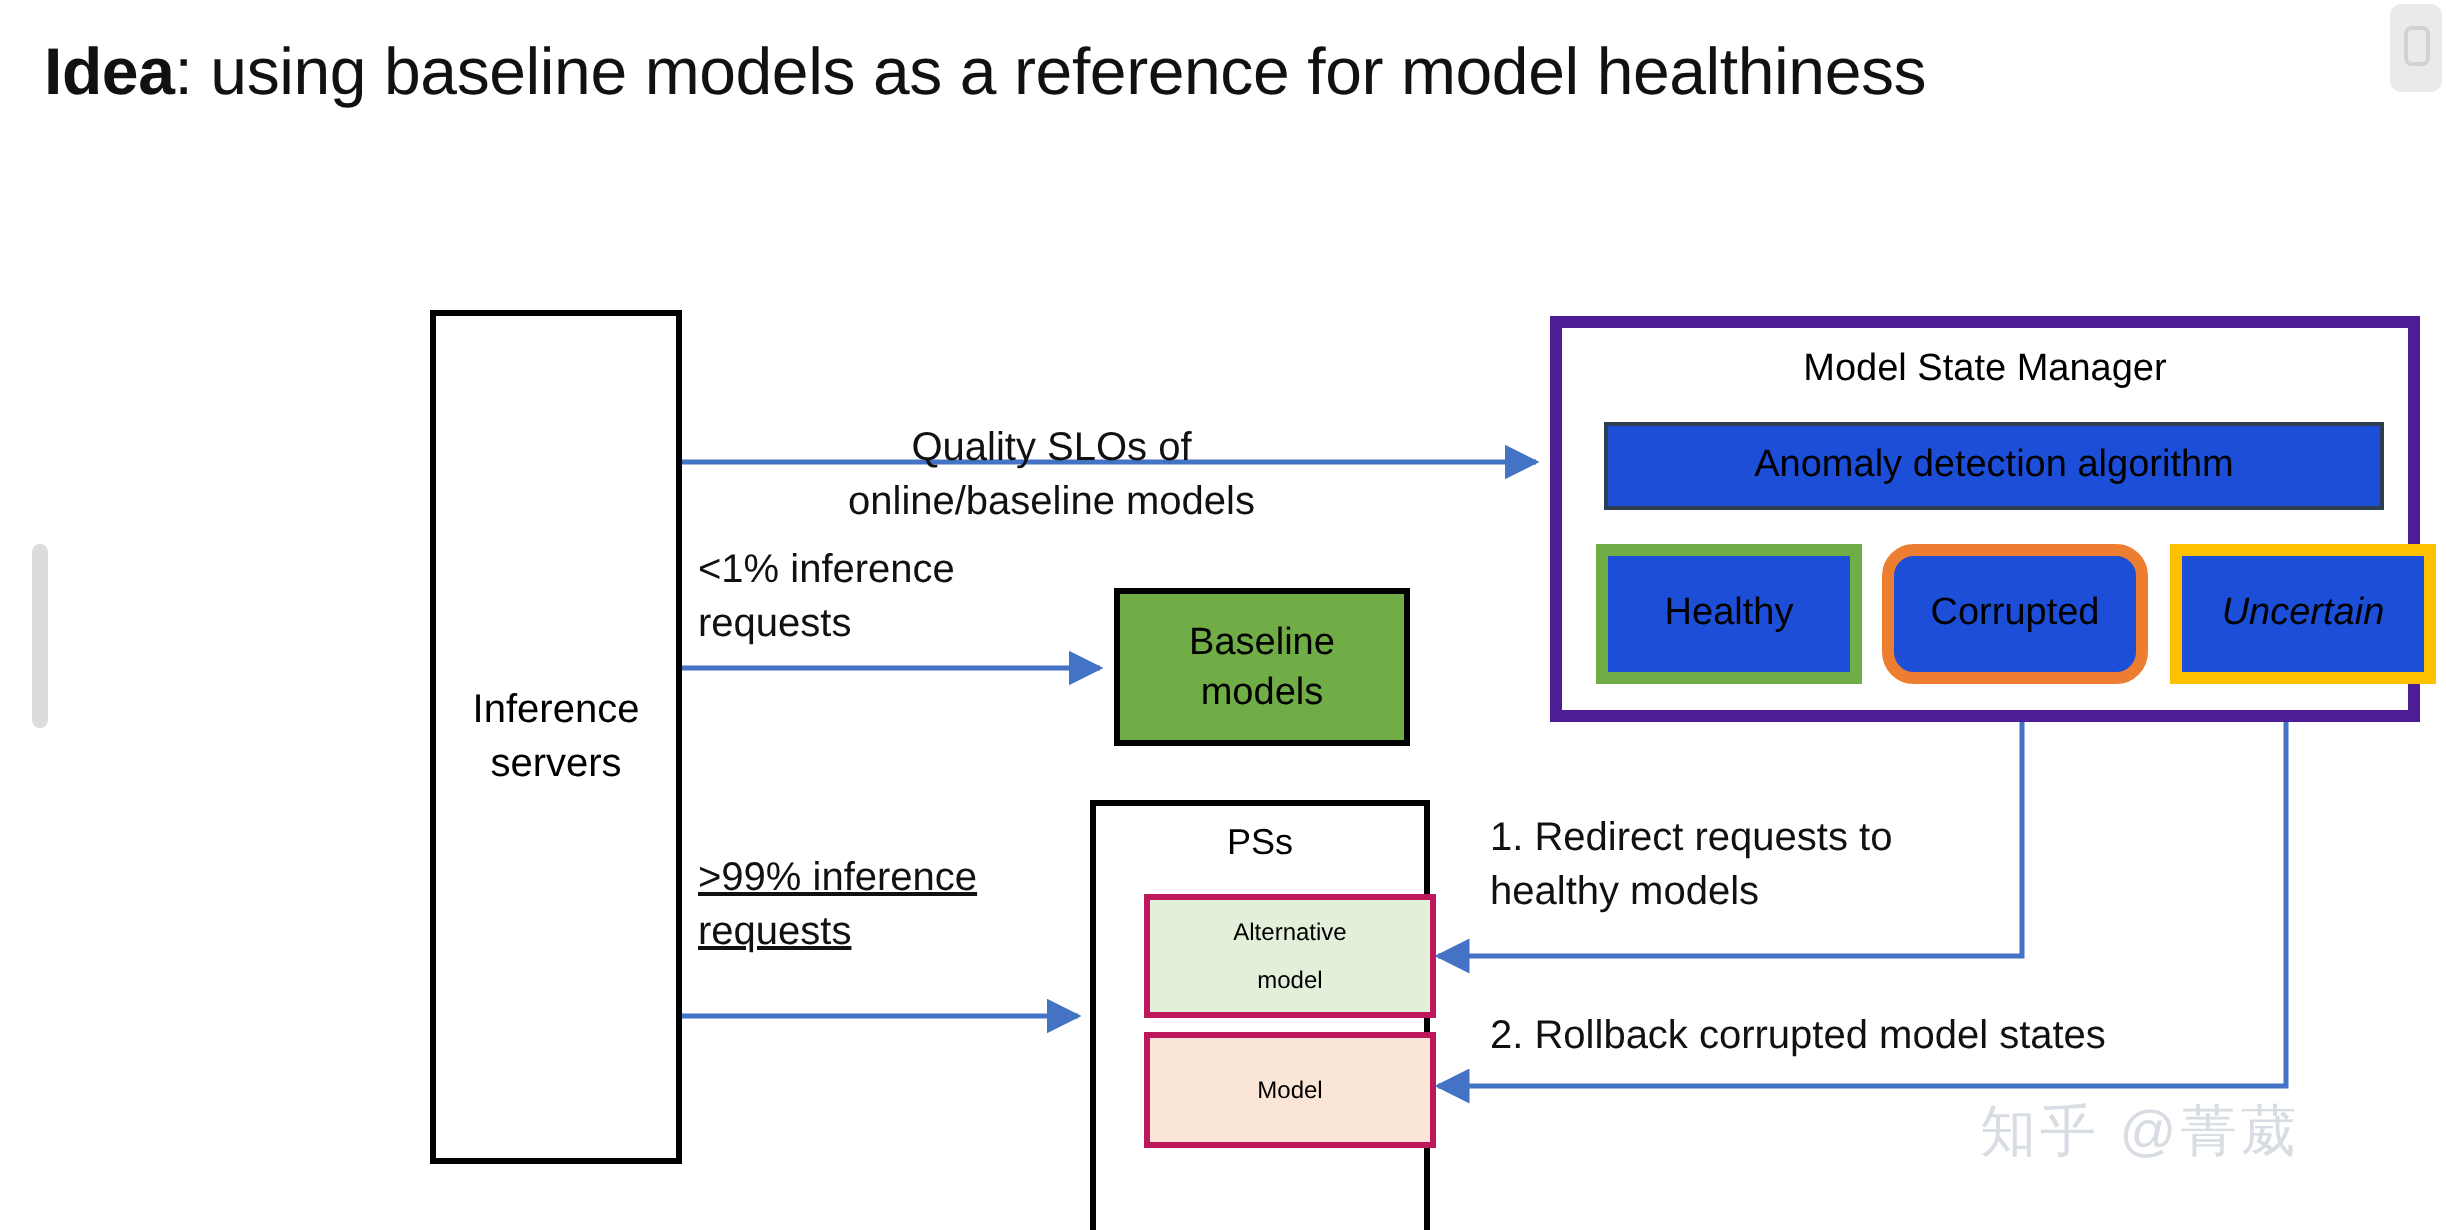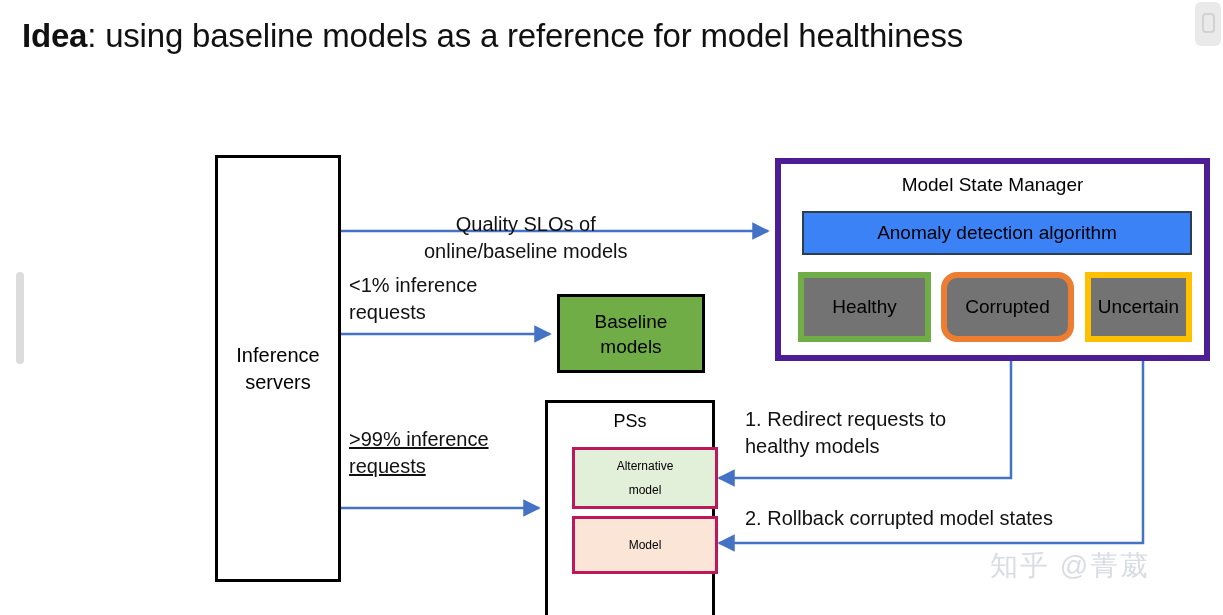--- a/index.html
+++ b/index.html
@@ -117,43 +117,43 @@
     text-align: center;
     font-size: 19px;
   }
   .anomaly {
     position: absolute;
     left: 21px;
     top: 47px;
     width: 390px;
     height: 44px;
     border: 2px solid #2c3e50;
-    background: #3b82f6;
+    background: #1d4ed8;
     display: flex;
     align-items: center;
     justify-content: center;
     font-size: 19px;
     box-sizing: border-box;
   }
   .state-box {
     position: absolute;
     top: 108px;
     height: 70px;
     border-width: 6px;
     border-style: solid;
-    background: #737373;
+    background: #1d4ed8;
     display: flex;
     align-items: center;
     justify-content: center;
     font-size: 19px;
     box-sizing: border-box;
   }
   .state-healthy   { left: 17px;  width: 133px; border-color: #70AD47; }
   .state-corrupted { left: 160px; width: 133px; border-color: #ED7D31; border-radius: 16px; }
-  .state-uncertain { left: 304px; width: 107px; border-color: #FFC000; }
+  .state-uncertain { left: 304px; width: 133px; border-color: #FFC000; font-style: italic; }
 
   .pss {
     left: 545px;
     top: 400px;
     width: 170px;
     height: 234px;
     border: 3px solid #000000;
     display: block;
   }
   .pss-title {

